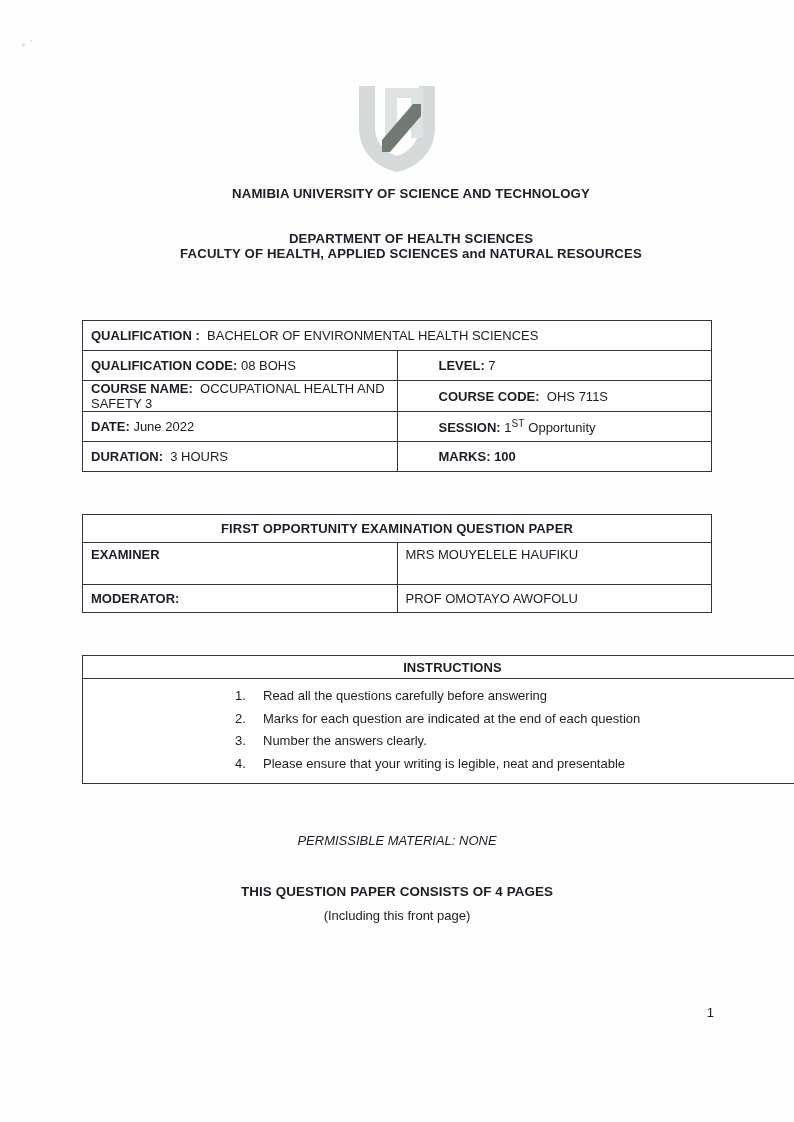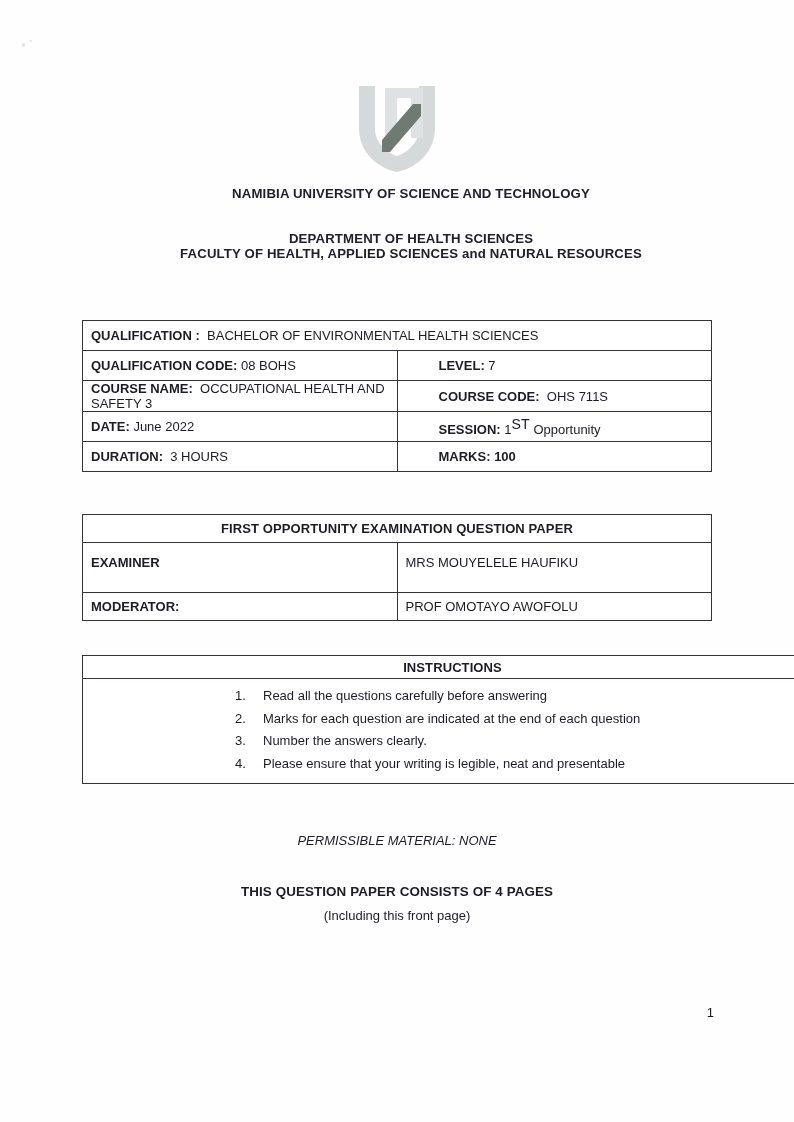--- a/index.html
+++ b/index.html
@@ -86,42 +86,42 @@
     left: 82px;
     top: 320px;
     width: 630px;
   }
   #details-table td {
     height: 29px;
   }
   #details-table .c1 { width: 386px; }
   #details-table .c2 { width: 244px; padding-left: 41px; }
   sup.ord {
-    font-size: 14px;
+    font-size: 10px;
     vertical-align: super;
     font-weight: normal;
     letter-spacing: .2px;
   }
 
   
   #examiner-table {
     left: 82px;
     top: 514px;
     width: 630px;
   }
   #examiner-table td { height: 27px; }
   #examiner-table .hdr {
     text-align: center;
     font-weight: bold;
     font-size: 13px;
     letter-spacing: .1px;
   }
   #examiner-table .lbl { width: 112px; font-weight: bold; }
   #examiner-table tr.tall td { height: 37px; }
-  #examiner-table tr.tall td { vertical-align: top; padding-top: 12px; }
+  #examiner-table tr.tall td { vertical-align: top; padding-top: 4px; }
 
   
   #instructions-table {
     left: 82px;
     top: 655px;
     width: 741px;
   }
   #instructions-table .hdr {
     text-align: center;
     font-weight: bold;

